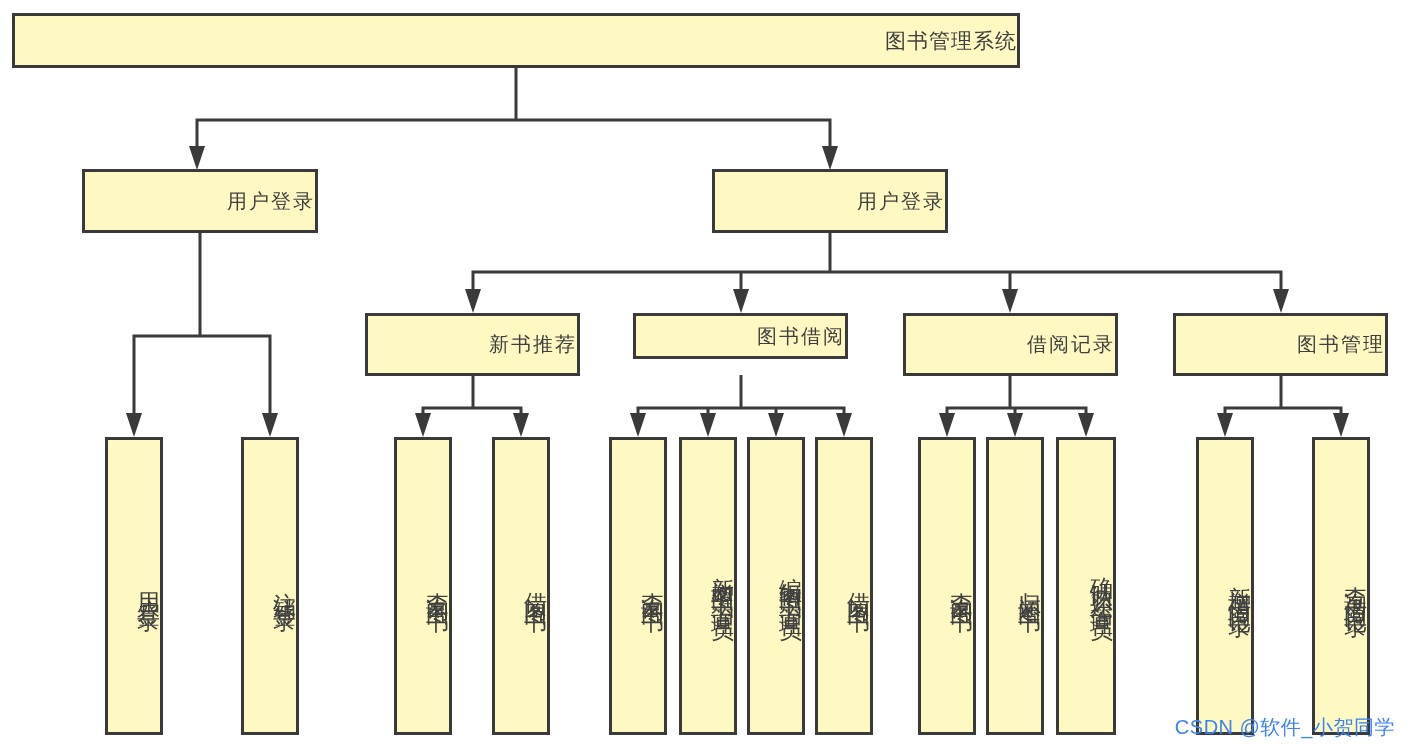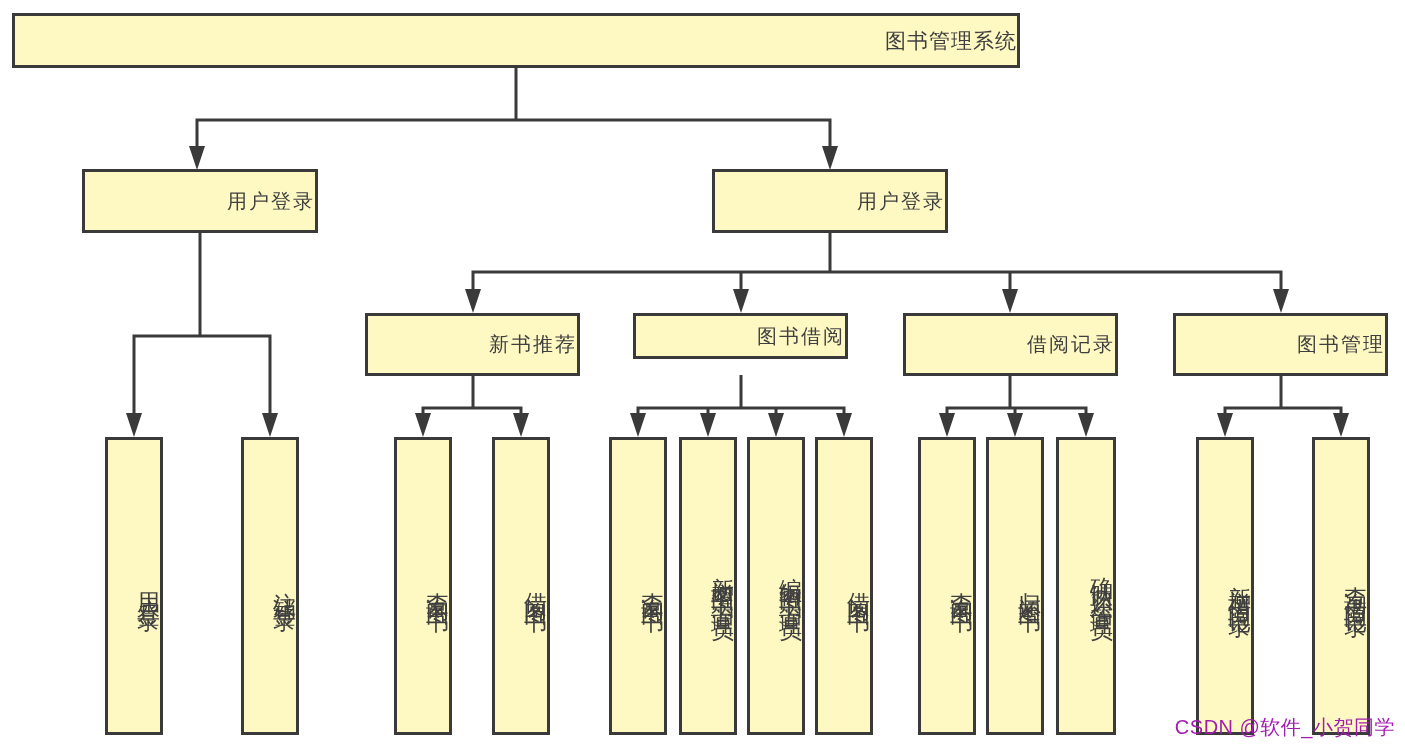--- a/index.html
+++ b/index.html
@@ -17,21 +17,21 @@
     color:#3f3f3f;
   }
   .node.h span{font-size:20px;letter-spacing:2px;white-space:nowrap;}
   .node.root span{font-size:21px;letter-spacing:1px;}
   .node.v span{
     writing-mode:vertical-rl;text-orientation:mixed;
     font-size:23px;letter-spacing:6px;line-height:1;white-space:nowrap;
   }
   .watermark{
     position:absolute;right:10px;bottom:6px;z-index:5;
-    color:#a21caf;font-size:20px;letter-spacing:0.5px;white-space:nowrap;
+    color:#3b82f6;font-size:20px;letter-spacing:0.5px;white-space:nowrap;
   }
 </style>
 </head>
 <body>
 
 <div id="stage">
 
   <svg class="connectors" width="1405" height="747" viewBox="0 0 1405 747">
     <g stroke="#3a3a3a" stroke-width="3" fill="none">
 

